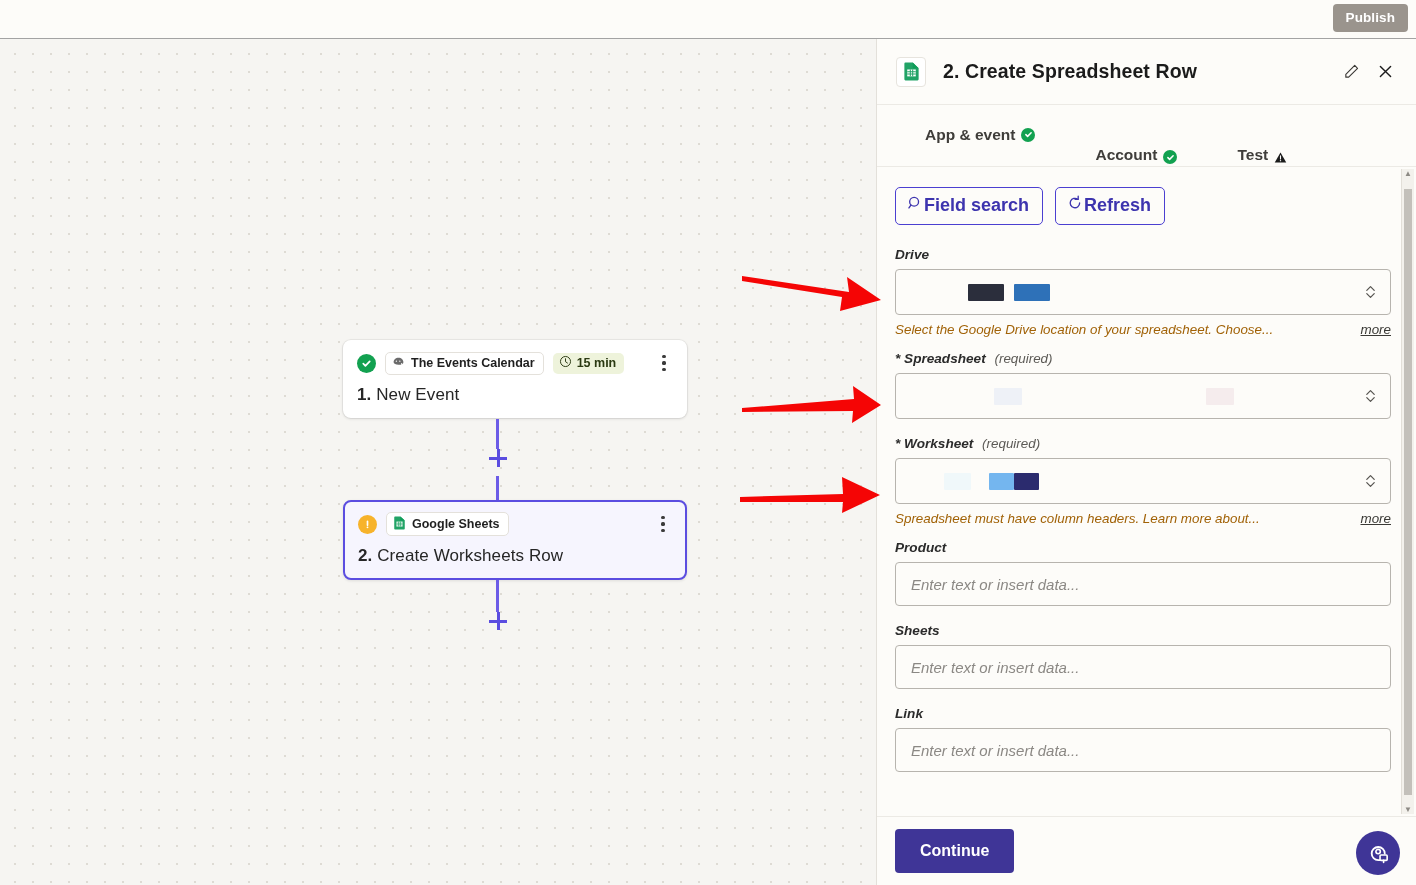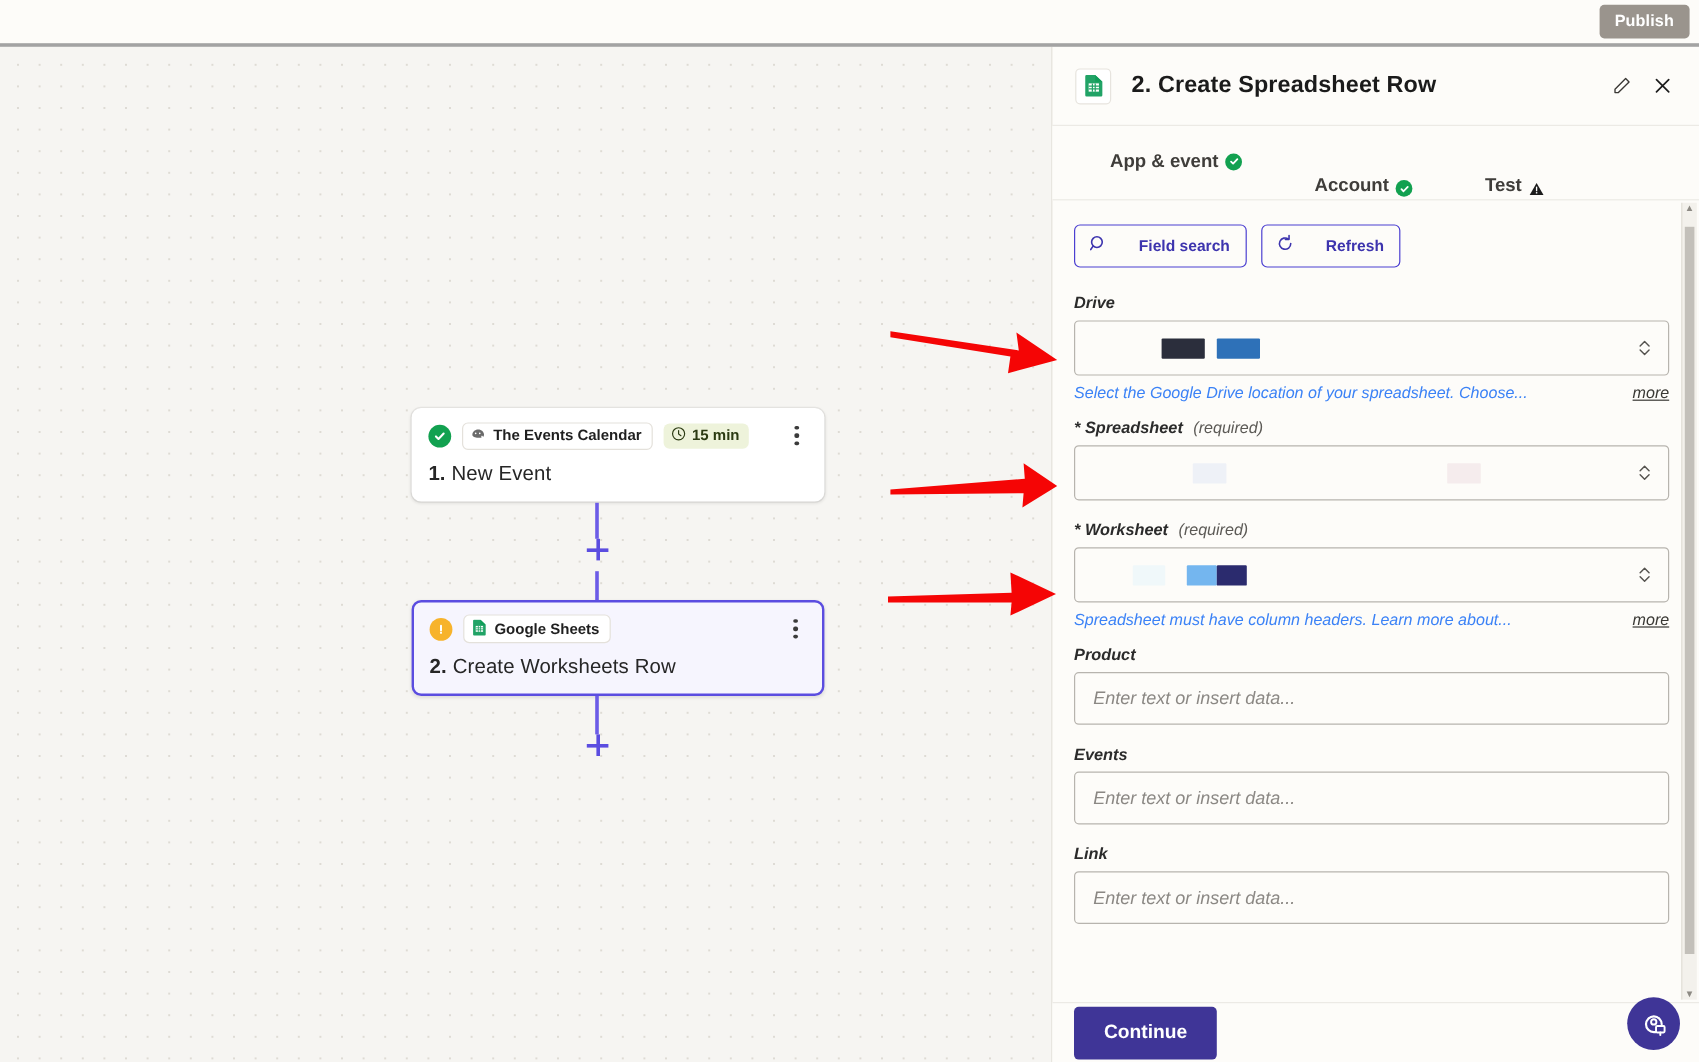--- a/index.html
+++ b/index.html
@@ -8,21 +8,21 @@
     width:1416px; height:885px;
     font-family:"Liberation Sans", sans-serif;
     background:#fbfaf7;
     overflow:hidden;
     position:relative;
   }
 
   
   #topbar{
     position:absolute; left:0; top:0; width:1416px; height:39px;
-    background:#fdfcf9; border-bottom:3px solid #a3a3a3; z-index:40;
+    background:#fdfcf9; border-bottom:1px solid #a3a3a3; z-index:40;
   }
   #publish-btn{
     position:absolute; right:8px; top:4px;
     background:#9a948d; color:#fff; border:none; border-radius:4px;
     font-size:13.5px; font-weight:700; font-family:"Liberation Sans",sans-serif;
     padding:6px 13px 7px; cursor:default; letter-spacing:.1px;
   }
 
   
   #canvas{
@@ -143,54 +143,54 @@
     background:#f3f1ec; border-left:1px solid #e2dfd8;
   }
   #scroll-thumb{
     position:absolute; right:2.5px; top:20px; width:8px; height:606px;
     background:#c3c0ba; border-radius:0px;
   }
   .sb-arrow{ position:absolute; right:3px; width:7px; height:7px; color:#8d8a84; font-size:8px; line-height:7px; text-align:center;}
 
   .tool-row{ display:flex; gap:12px; margin:0 0 22px 0; }
   .tool-btn{
-    display:inline-flex; align-items:center; gap:26px;
+    display:inline-flex; align-items:center; gap:1px;
     border:1px solid #4b3fd1; color:#3d34ae; background:transparent;
     border-radius:5px; padding:7px 13px 8px 11px;
-    font-size:13px; font-weight:700; font-family:"Liberation Sans",sans-serif; cursor:pointer;
+    font-size:18px; font-weight:700; font-family:"Liberation Sans",sans-serif; cursor:pointer;
   }
 
   .field{ margin-bottom:0;font-style:italic; }
   .flabel{ font-size:13.6px; font-weight:700; color:#2b2b2b; margin-bottom:7px; display:block;}
   .flabel .req{ font-weight:400; color:#5c5a56; font-size:13.4px; margin-left:5px;}
   .select-box{
     height:46px; border:1px solid #b7b4ae; border-radius:4px; background:#fdfcf9;
     position:relative; display:flex; align-items:center; padding:0 14px; cursor:pointer;
   }
   .redacted{ position:absolute; height:17px; border-radius:1px; }
   .chev{
     position:absolute; right:13px; top:50%; transform:translateY(-50%);
     display:flex; flex-direction:column; gap:2px; color:#55534f;
   }
   .helper{
     display:flex; align-items:baseline; justify-content:space-between;
     margin-top:7px; margin-bottom:14px;
   }
-  .helper span.txt{ font-size:13.4px; color:#3b82f6; }
+  .helper span.txt{ font-size:13.4px; color:#a16207; }
   .helper a.more{ font-size:13.4px; color:#3a3935; text-decoration:underline; cursor:pointer;}
 
   .text-input{
     height:44px; border:1px solid #b7b4ae; border-radius:4px; background:#fdfcf9;
     display:flex; align-items:center; padding:0 15px;
     font-size:15px; color:#8b8884; cursor:text;
   }
   .gap{ height:17px; }
 
   #panel-footer{
-    height:50px; flex:0 0 auto; border-top:1px solid #eceae5;
+    height:69px; flex:0 0 auto; border-top:1px solid #eceae5;
     display:flex; align-items:center; padding:0 0 0 18px; background:#fdfcf9;
   }
   #continue-btn{
     background:#3f3597; color:#fff; border:none; border-radius:4px;
     font-size:16px; font-weight:700; font-family:"Liberation Sans",sans-serif;
     padding:13px 25px; cursor:pointer;
   }
   #help-fab{
     position:absolute; right:16px; bottom:10px; width:44px; height:44px;
     border-radius:50%; background:#3f3597; display:flex; align-items:center; justify-content:center;
@@ -438,21 +438,21 @@
         <span>Product</span>
       </label>
       <div class="text-input">
         <span>Enter text or insert data...</span>
       </div>
       <div class="gap"></div>
     </div>
 
     <div class="field">
       <label class="flabel">
-        <span>Events</span>
+        <span>Sheets</span>
       </label>
       <div class="text-input">
         <span>Enter text or insert data...</span>
       </div>
       <div class="gap"></div>
     </div>
 
     <div class="field">
       <label class="flabel">
         <span>Link</span>

